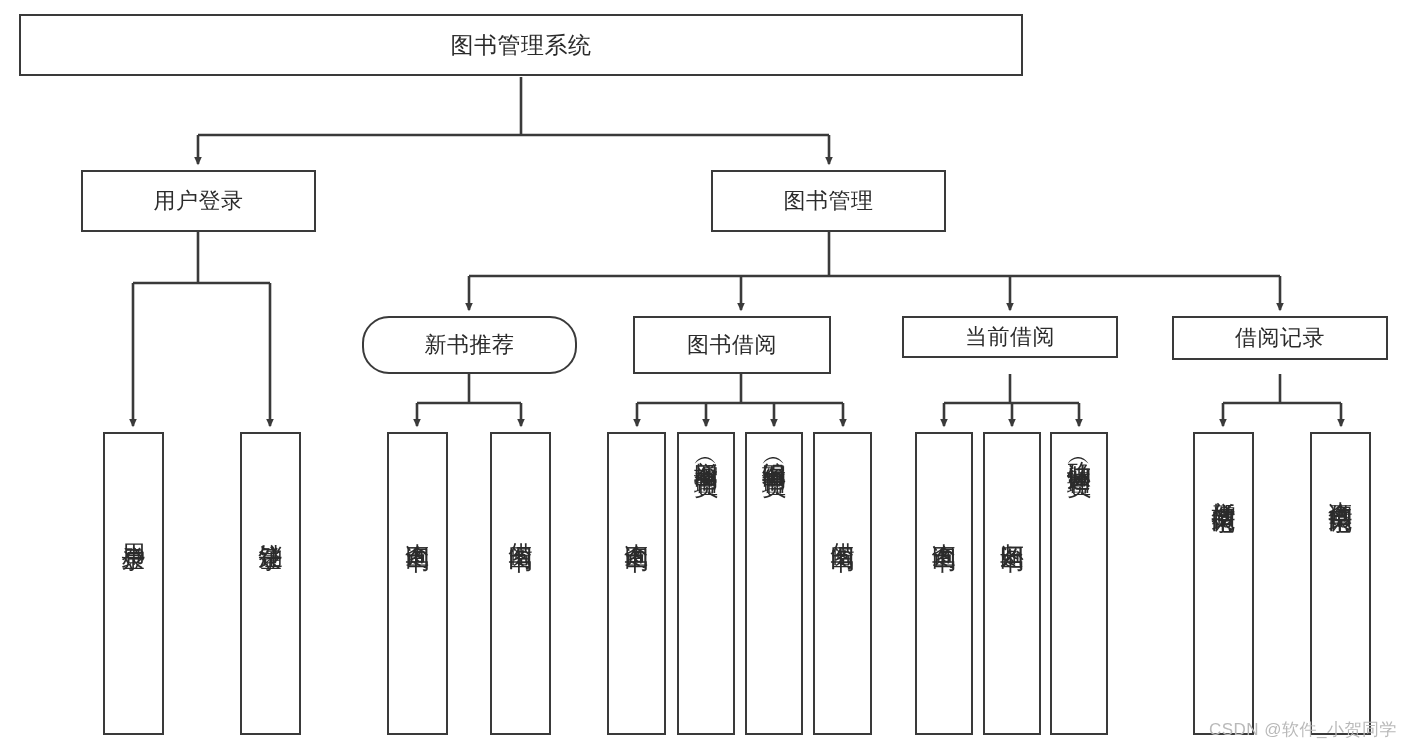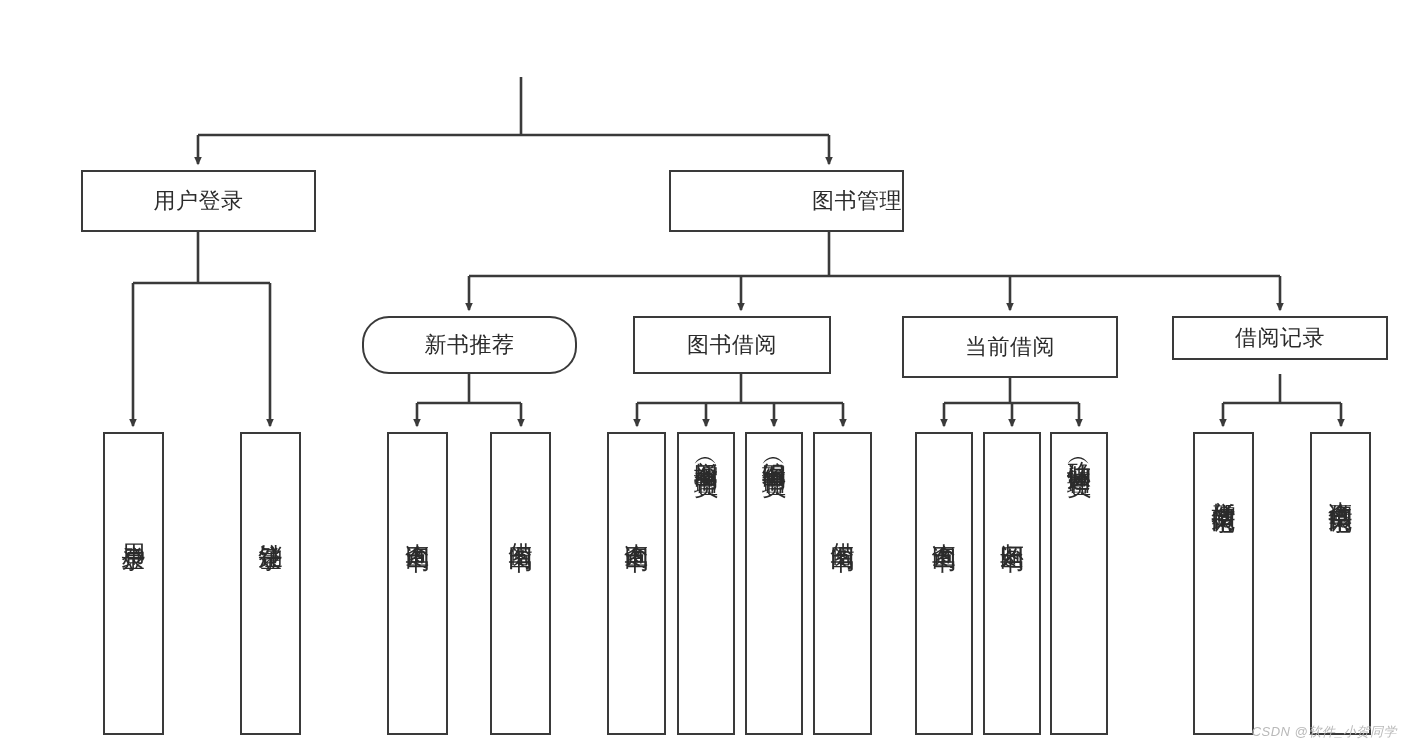--- a/index.html
+++ b/index.html
@@ -58,26 +58,25 @@
     text-orientation: upright;
     font-size: 24px;
     line-height: 1.08;
     letter-spacing: 2px;
     margin: 0 auto;
   }
   .watermark {
     position: absolute;
     right: 8px;
     bottom: 6px;
-    font-size: 13px;
+    font-size: 17px;
     color: #b9b9b9;
     letter-spacing: 0.5px;
     white-space: nowrap;
     user-select: none;
-    font-style: italic;
   }
 </style>
 </head>
 <body>
 
 <div id="diagram-root">
 
   <svg id="edge-layer" viewBox="0 0 1405 747" width="1405" height="747" xmlns="http://www.w3.org/2000/svg">
     <defs>
       <marker id="arrowhead" markerWidth="9" markerHeight="9" refX="7.2" refY="4.5" orient="auto" markerUnits="userSpaceOnUse">
@@ -122,38 +121,41 @@
       <path d="M1012,403 L1012,426" marker-end="url(#arrowhead)"></path>
       <path d="M1079,403 L1079,426" marker-end="url(#arrowhead)"></path>
 
       <path d="M1280,374 L1280,403"></path>
       <path d="M1223,403 L1341,403"></path>
       <path d="M1223,403 L1223,426" marker-end="url(#arrowhead)"></path>
       <path d="M1341,403 L1341,426" marker-end="url(#arrowhead)"></path>
     </g>
   </svg>
 
+  <div class="node node-horizontal node-root" style="left:19px; top:14px; width:1004px; height:62px;">
+    <span class="node-label">图书管理系统</span>
+  </div>
 
   <div class="node node-horizontal" style="left:81px; top:170px; width:235px; height:62px;">
     <span class="node-label">用户登录</span>
   </div>
 
-  <div class="node node-horizontal" style="left:669px; top:170px; width:235px; height:62px;justify-content:flex-end;">
+  <div class="node node-horizontal" style="left:711px; top:170px; width:235px; height:62px;">
     <span class="node-label">图书管理</span>
   </div>
 
   <div class="node node-horizontal" style="left:362px; top:316px; width:215px; height:58px;border-radius:27px;">
     <span class="node-label">新书推荐</span>
   </div>
 
   <div class="node node-horizontal" style="left:633px; top:316px; width:198px; height:58px;">
     <span class="node-label">图书借阅</span>
   </div>
 
-  <div class="node node-horizontal" style="left:902px; top:316px; width:216px; height:62px;">
+  <div class="node node-horizontal" style="left:902px; top:316px; width:216px; height:42px;">
     <span class="node-label">当前借阅</span>
   </div>
 
   <div class="node node-horizontal" style="left:1172px; top:316px; width:216px; height:44px;">
     <span class="node-label">借阅记录</span>
   </div>
 
   <div class="node node-vertical" style="left:103px; top:432px; width:61px; height:303px; padding-top:90px;">
     <span class="node-label">用户登录</span>
   </div>

